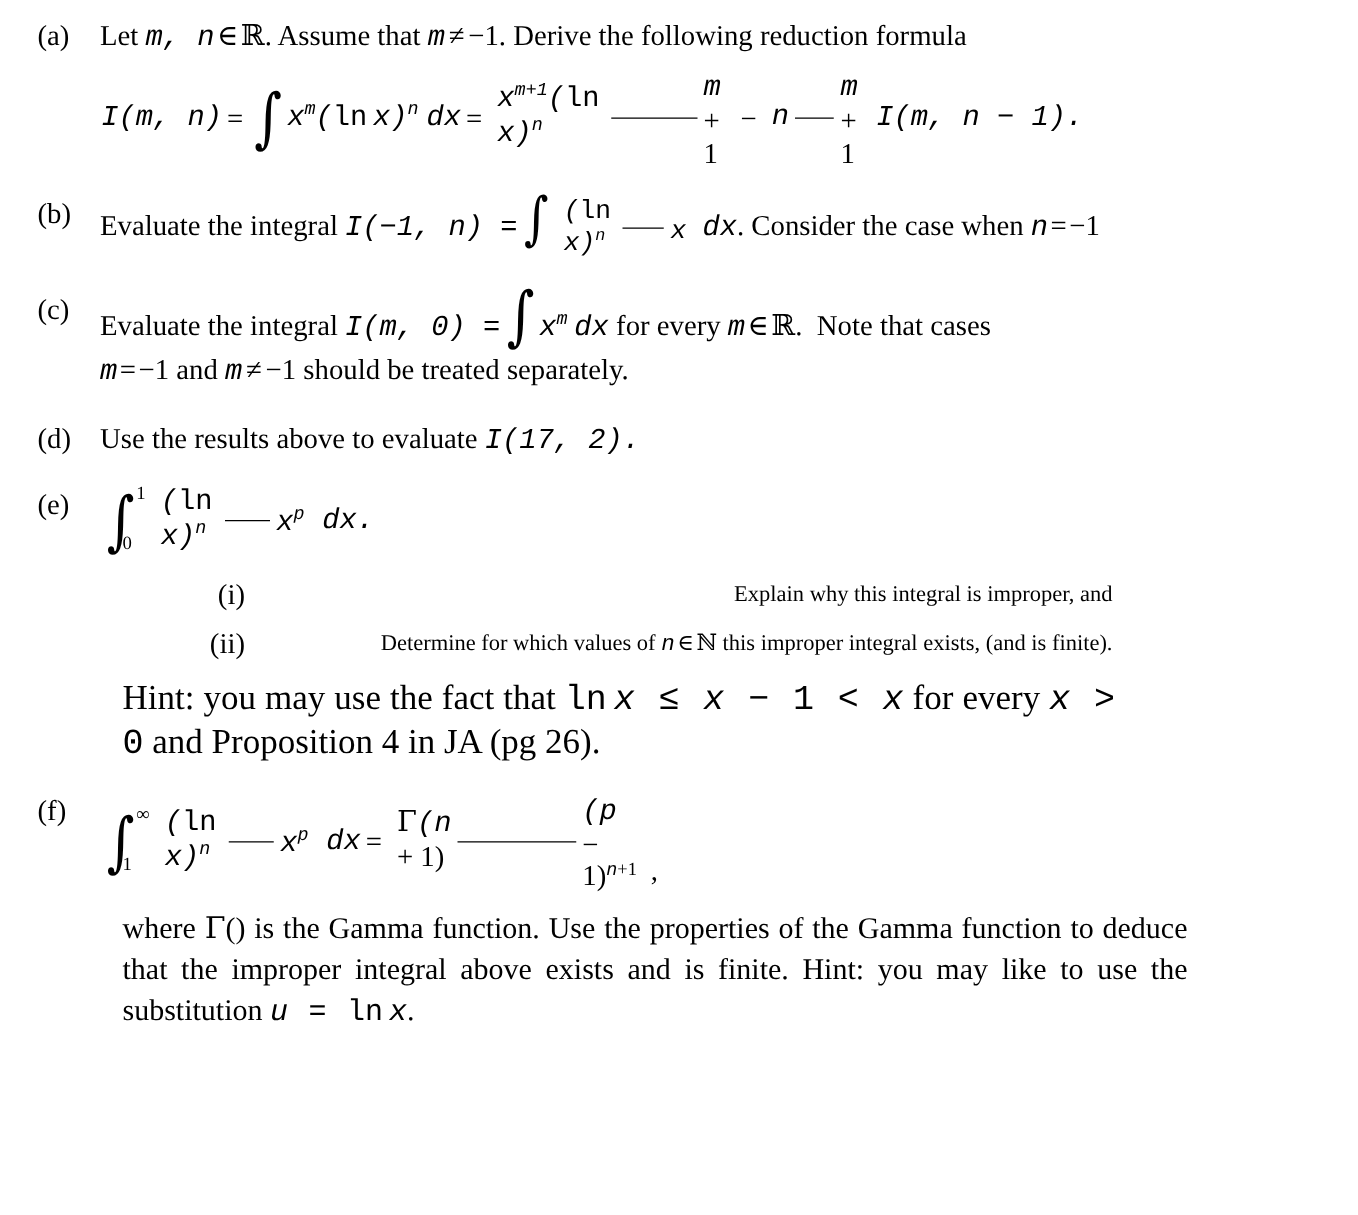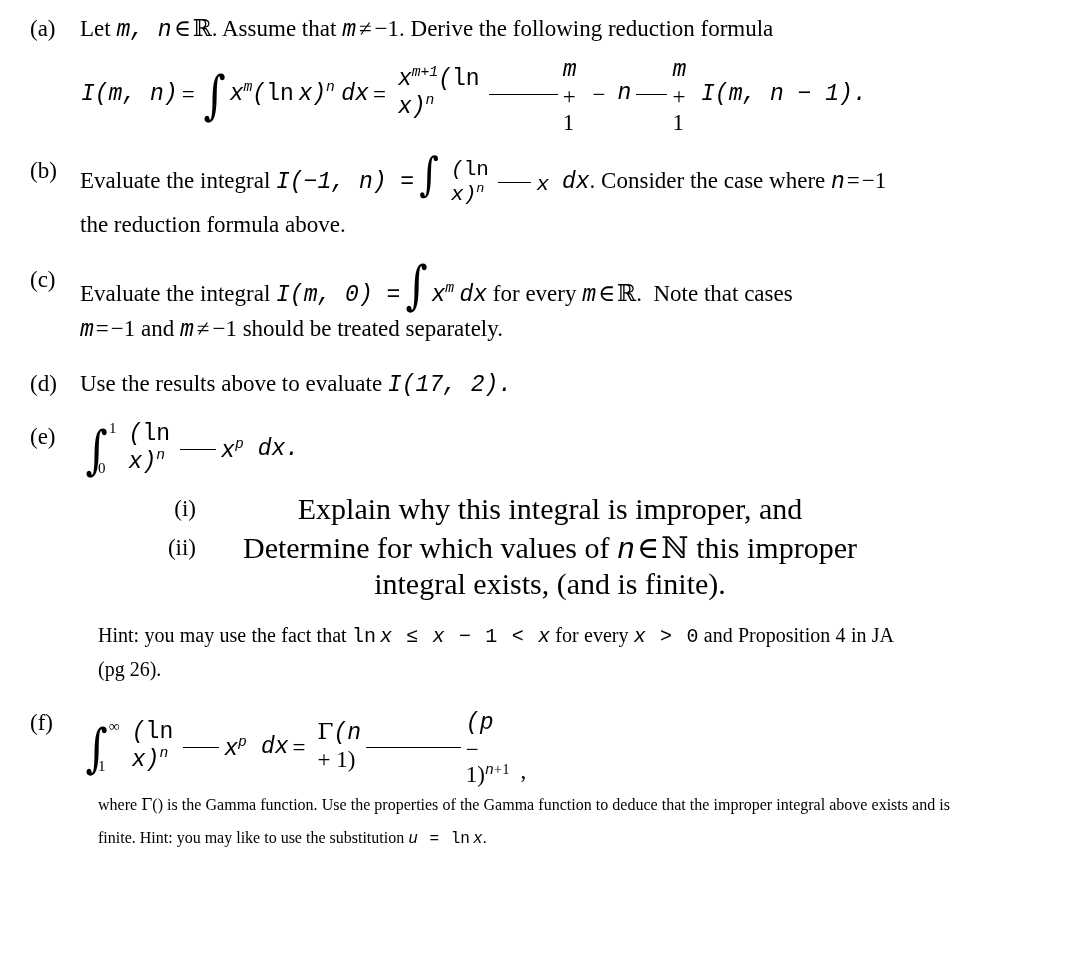--- a/index.html
+++ b/index.html
@@ -66,34 +66,34 @@
   .subitem > .label {
     position: absolute;
     left: 0;
     top: 0;
     width: 48px;
     text-align: right;
     font-size: 23px;
     line-height: 33px;
   }
   .subitem .body {
-    font-size: 30px;
-    line-height: 33px;
-    text-align: center;
+    font-size: 18px;
+    line-height: 33px;
+    text-align: right;
   }
   .sublist {
     margin-top: 14px;
     padding-left: 68px;
     padding-right: 60px;
   }
   .hintblock {
-    margin-top: 19px;
+    margin-top: 9px;
     padding-left: 18px;
     padding-right: 56px;
-    font-size: 20px;
+    font-size: 28px;
     line-height: 33px;
     text-align: justify;
   }
   .mi {
     font-style: italic;
     font-family: Liberation Mono, monospace;
   }
   .mup { font-style: normal; }
   .bb  { font-family: "DejaVu Serif", serif; font-style: normal; }
   .op  { font-style: normal; padding: 0 2px; }
@@ -202,22 +202,21 @@
     </div>
   </div>
 
   <div class="item gap-b">
     <span class="label">(b)</span>
     <div class="body">
       <p class="nojust"><span>Evaluate the integral </span><span class="mi">I(−1, n) =</span><span class="intg intg-sm">∫</span><span class="frac frac-inline">
             <span class="num"><span class="mi">(<span class="mup">ln</span> x)<sup class="ex">n</sup></span></span>
             <span class="bar"></span>
             <span class="den"><span class="mi">x</span></span>
-          </span><span class="mi" style="padding-left:4px">dx</span><span>. Consider the case where </span><span class="mi">n</span><span class="op">=</span><span class="mup">−1</span></p>
-      <p class="nojust">the reduction formula above.</p>
+          </span><span class="mi" style="padding-left:4px">dx</span><span>. Consider the case when </span><span class="mi">n</span><span class="op">=</span><span class="mup">−1</span></p>
     </div>
   </div>
 
   <div class="item gap-c">
     <span class="label">(c)</span>
     <div class="body">
       <p><span>Evaluate the integral </span><span class="mi">I(m, 0) =</span><span class="intg">∫</span><span class="mi">x<sup class="ex">m</sup> <span style="padding-left:4px"></span>dx</span><span>&nbsp;for every&nbsp;</span><span class="mi">m</span><span class="op">∈</span><span class="bb">ℝ</span><span>.&nbsp; Note that cases</span></p>
       <p class="nojust"><span class="mi">m</span><span class="op">=</span><span class="mup">−1</span> and <span class="mi">m</span><span class="neq">≠</span><span class="mup">−1</span> should be treated separately.</p>
     </div>
   </div>
@@ -286,19 +285,19 @@
           <span class="op">=</span>
           <span class="frac">
             <span class="num"><span class="bb">Γ</span><span class="mi">(n</span> <span class="mup">+ 1)</span></span>
             <span class="bar"></span>
             <span class="den"><span class="mi">(p</span> <span class="mup">− 1)</span><sup class="ex"><span class="mi">n</span><span class="mup">+1</span></sup></span>
           </span>
           <span class="mup" style="align-self:flex-end;padding-bottom:6px">,</span>
         </span>
       </div>
 
-      <div style="padding-left:18px;padding-right:0px;font-size:16px;line-height:33px;text-align:justify">
+      <div style="margin-top:12px;padding-left:18px;padding-right:0px;font-size:24px;line-height:33px;text-align:justify">
         <span>where </span><span class="bb">Γ</span><span class="mup">()</span><span> is the Gamma function.  Use the properties of the Gamma function to deduce that the improper integral above exists and is finite.  Hint: you may like to use the substitution </span><span class="mi">u <span class="op">=</span> <span class="mup">ln</span> x</span><span>.</span>
       </div>
     </div>
   </div>
 
 </div>
 
 </body></html>

